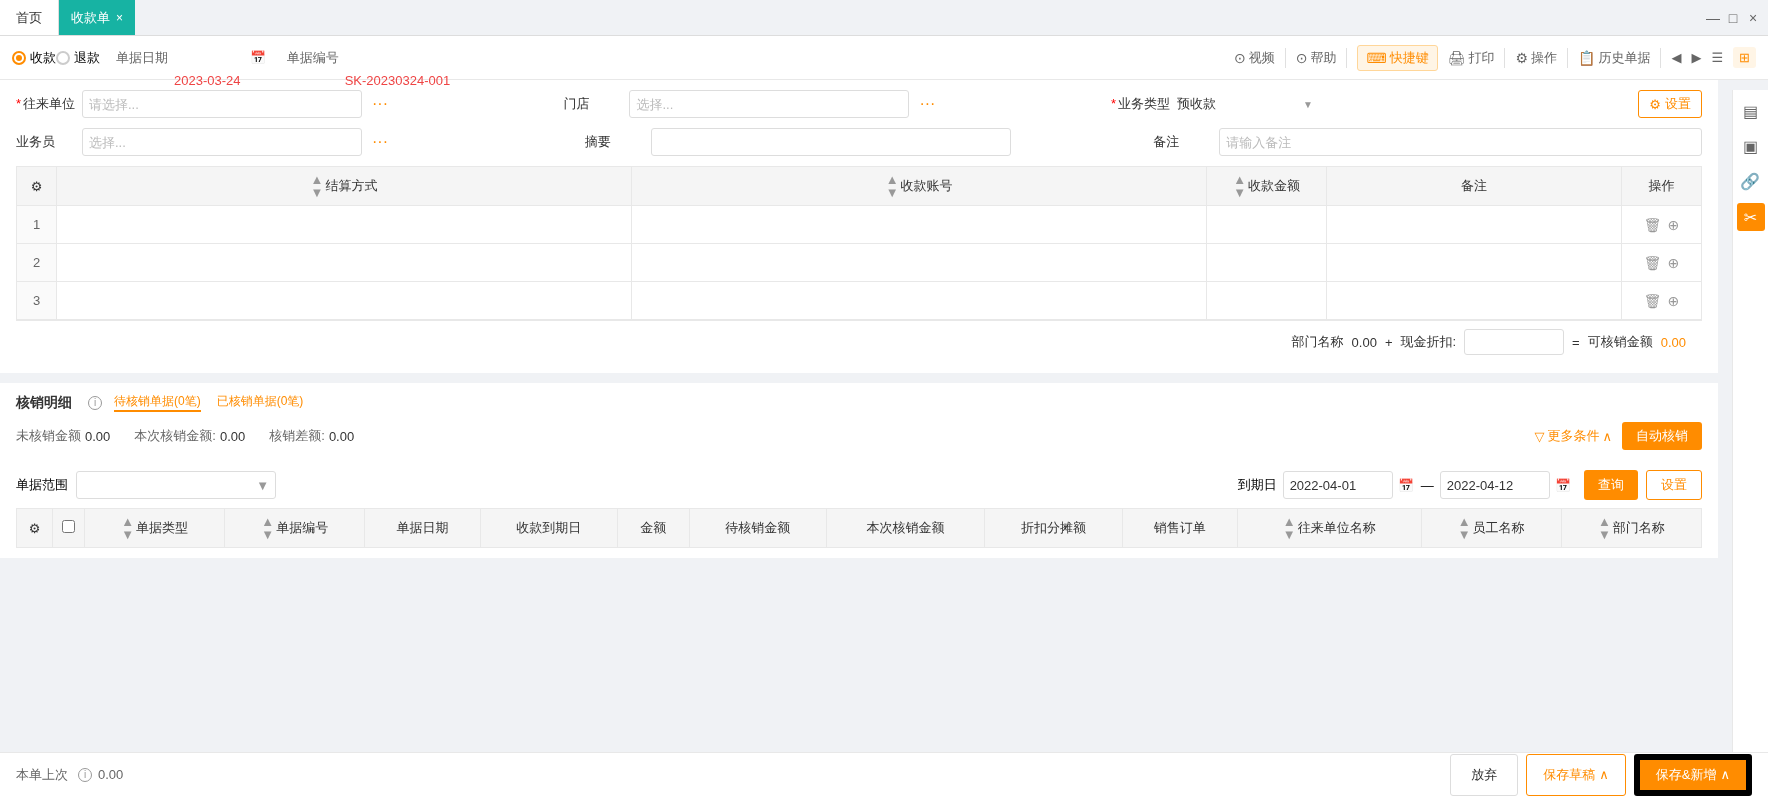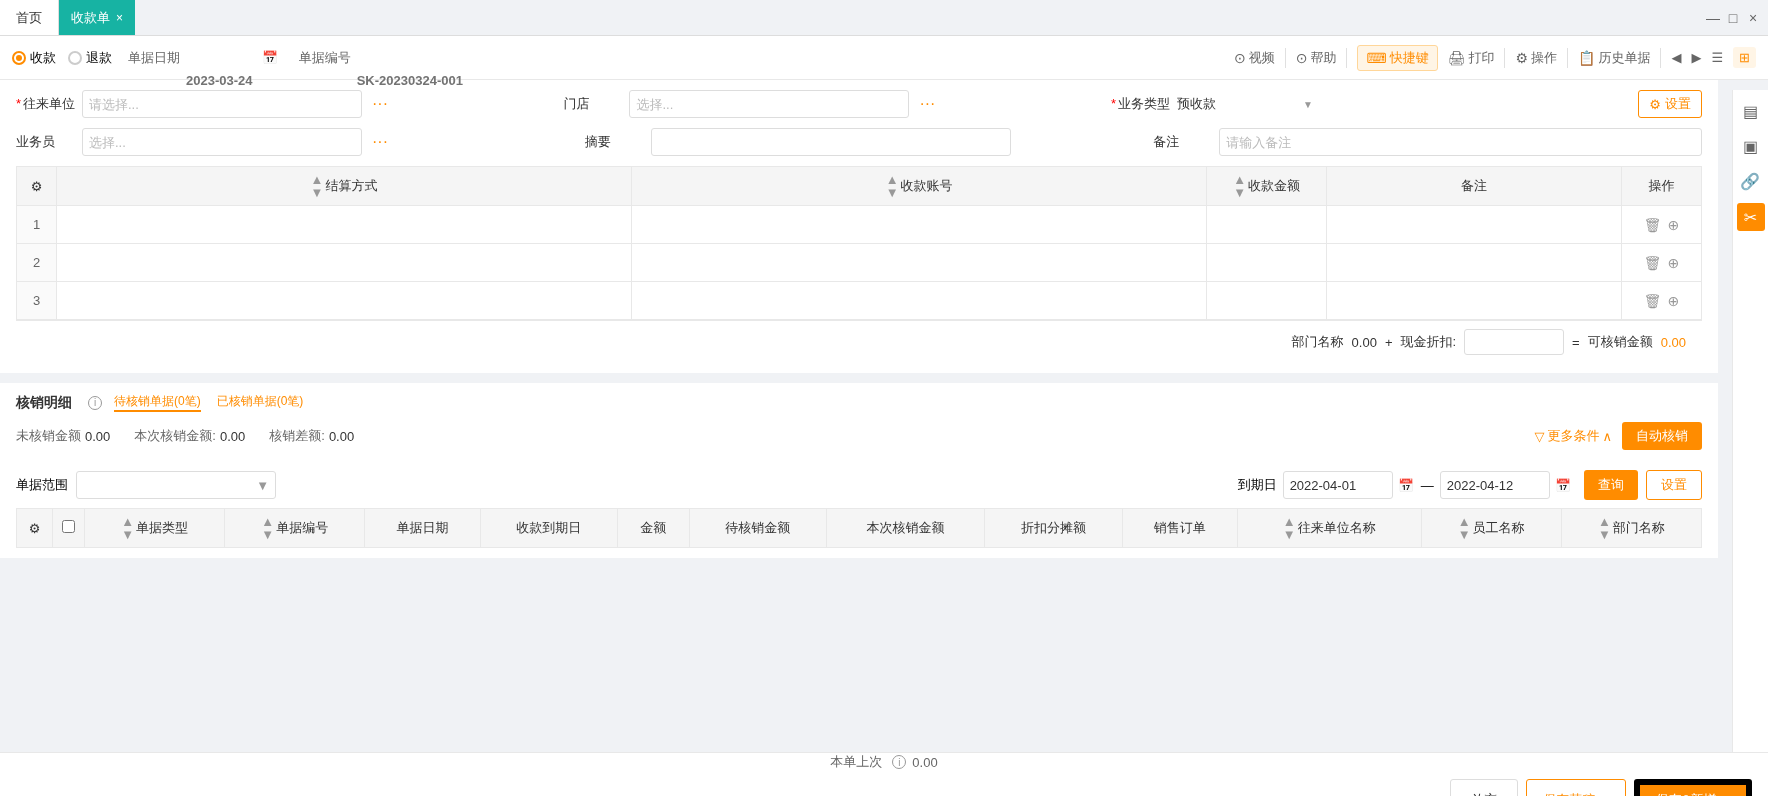--- a/index.html
+++ b/index.html
@@ -20,31 +20,31 @@
     }
     .tab-close { color: #fff; font-size: 12px; cursor: pointer; }
     .tab-bar-right { margin-left: auto; display: flex; align-items: center; gap: 6px; padding-right: 8px; }
     .win-btn { width: 14px; height: 14px; cursor: pointer; display: flex; align-items: center; justify-content: center; color: #666; font-size: 14px; }
 
     
     .toolbar {
       background: #fff; height: 44px; display: flex; align-items: center;
       padding: 0 12px; gap: 16px; border-bottom: 1px solid #e8e8e8;
     }
-    .radio-group { display: flex; gap: 12px; align-items: center; }
+    .radio-group { display: flex; align-items: center; }
     .radio-item { display: flex; align-items: center; gap: 4px; cursor: pointer; }
     .radio-dot {
       width: 14px; height: 14px; border-radius: 50%; border: 2px solid #ccc;
       display: flex; align-items: center; justify-content: center;
     }
     .radio-dot.active { border-color: #ff8c00; }
     .radio-dot.active::after { content: ''; width: 6px; height: 6px; border-radius: 50%; background: #ff8c00; display: block; }
     .toolbar-field { display: flex; align-items: center; gap: 6px; color: #333; }
     .toolbar-label { color: #666; }
-    .toolbar-value { color: #737373; font-weight: 700; margin-top: 46px; }
+    .toolbar-value { color: #ef4444; font-weight: 400; margin-top: 46px; }
     .toolbar-icon-btn { color: #666; cursor: pointer; padding: 2px 4px; display: flex; align-items: center; gap: 3px; }
     .toolbar-right { margin-left: auto; display: flex; align-items: center; gap: 10px; }
     .toolbar-action { display: flex; align-items: center; gap: 3px; color: #666; cursor: pointer; font-size: 12px; }
     .toolbar-action .icon { font-size: 14px; }
     .settings-btn {
       background: #fff; border: 1px solid #ff8c00; color: #ff8c00;
       padding: 4px 10px; border-radius: 3px; cursor: pointer; display: flex; align-items: center; gap: 4px;
     }
     .divider-v { width: 1px; height: 20px; background: #e0e0e0; }
 
@@ -133,21 +133,21 @@
     .bottom-table { width: 100%; border-collapse: collapse; }
     .bottom-table th {
       background: #f5f5f5; border: 1px solid #e8e8e8; padding: 6px 8px;
       color: #333; font-weight: normal; white-space: nowrap; text-align: center;
     }
 
     
     .page-footer {
       position: fixed; bottom: 0; left: 0; right: 0; height: 44px;
       background: #fff; border-top: 1px solid #e8e8e8;
-      display: flex; align-items: center; padding: 0 16px; gap: 8px; flex-direction: column;
+      display: flex; align-items: center; padding: 0 16px; gap: 8px;
     }
     .footer-left { display: flex; align-items: center; gap: 6px; color: #666; font-size: 12px; }
     .footer-right { margin-left: auto; display: flex; gap: 8px; }
     .btn-discard {
       background: #fff; border: 1px solid #ddd; color: #333;
       padding: 6px 20px; border-radius: 3px; cursor: pointer;
     }
     .btn-save-draft {
       background: #fff; border: 1px solid #ff8c00; color: #ff8c00;
       padding: 6px 16px; border-radius: 3px; cursor: pointer;

